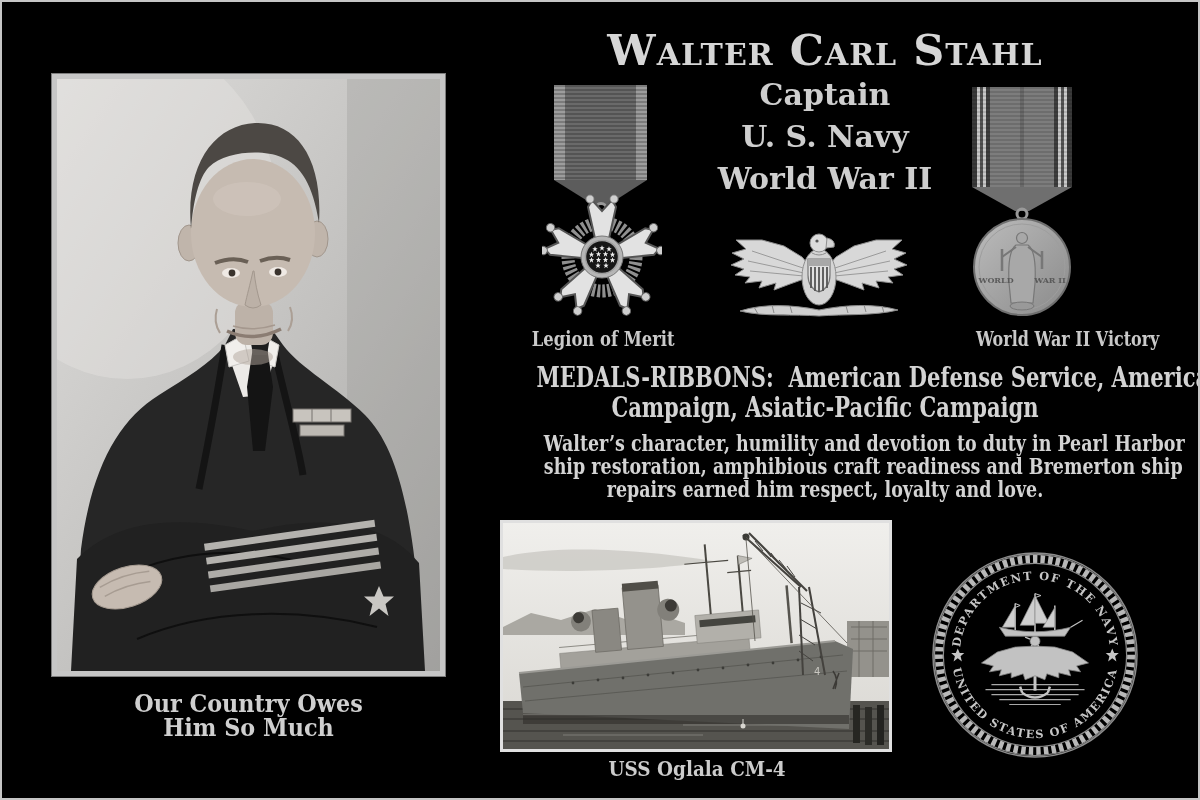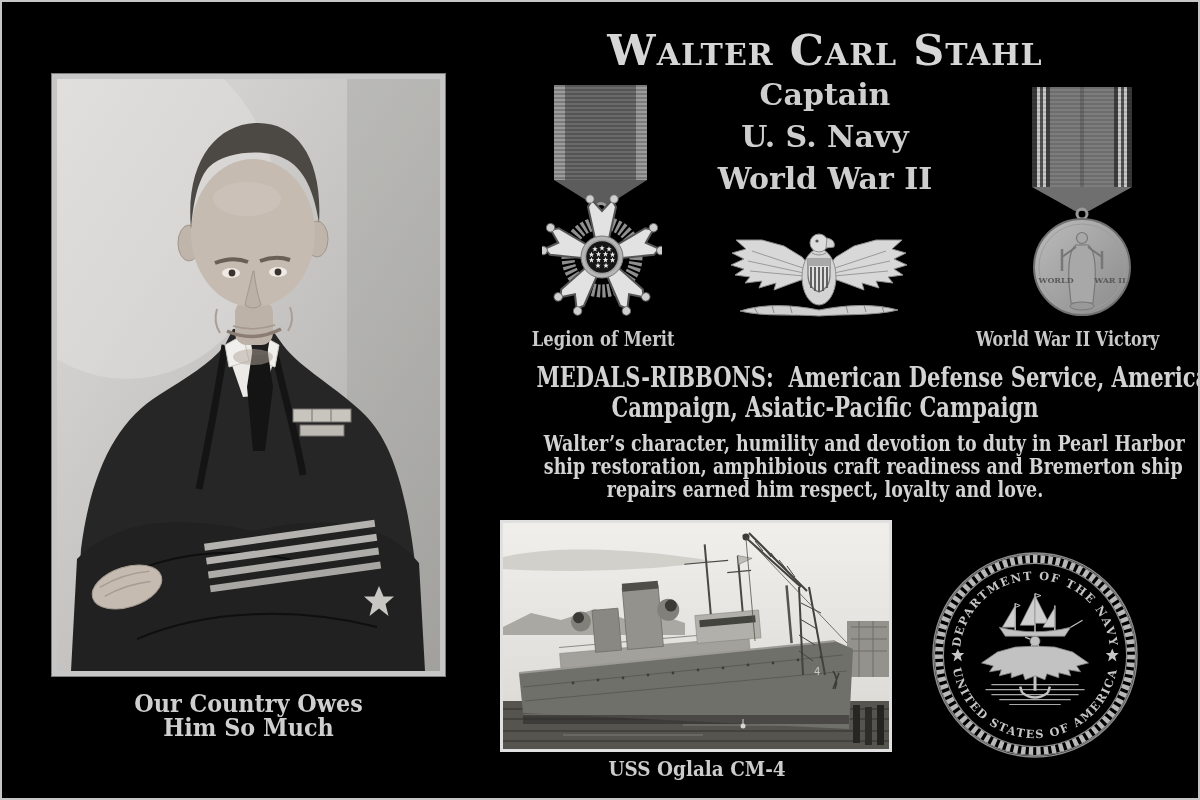--- a/index.html
+++ b/index.html
@@ -18,21 +18,21 @@
   .portrait-caption{
     left:55px;top:690px;width:383px;text-align:center;color:#cfcfcf;
     font-size:24px;font-weight:bold;line-height:24px;transform:scaleX(.93);
   }
   
   .header{left:443px;top:24px;width:760px;text-align:center;color:#d2d2d2;}
   .name{font-size:43px;line-height:48px;font-weight:bold;font-variant:small-caps;letter-spacing:1px;color:#d6d6d6;}
   .sub{font-size:30px;line-height:42px;font-weight:bold;color:#cecece;}
   
   .medal-lom{left:540px;top:83px;width:120px;height:245px;}
-  .medal-wv{left:1024px;top:85px;width:115px;height:240px;}
+  .medal-wv{left:964px;top:85px;width:115px;height:240px;}
   .eagle{left:722px;top:211px;width:190px;height:118px;}
   .medal-label{font-size:21px;font-weight:bold;color:#c9c9c9;text-align:center;white-space:nowrap;}
   .lom-label{left:510px;top:324px;width:180px;transform:scaleX(.78);}
   .wv-label{left:950px;top:324px;width:200px;transform:scaleX(.76);}
   
   .ribbons{left:453px;top:361px;width:740px;text-align:center;color:#d3d3d3;
     font-size:27px;line-height:30px;font-weight:bold;transform:scaleX(.78);}
   .ribbons div{white-space:pre;}
   .bio{left:453px;top:429px;width:740px;text-align:center;color:#d3d3d3;
     font-size:23px;line-height:23px;font-weight:bold;transform:scaleX(.76);}

